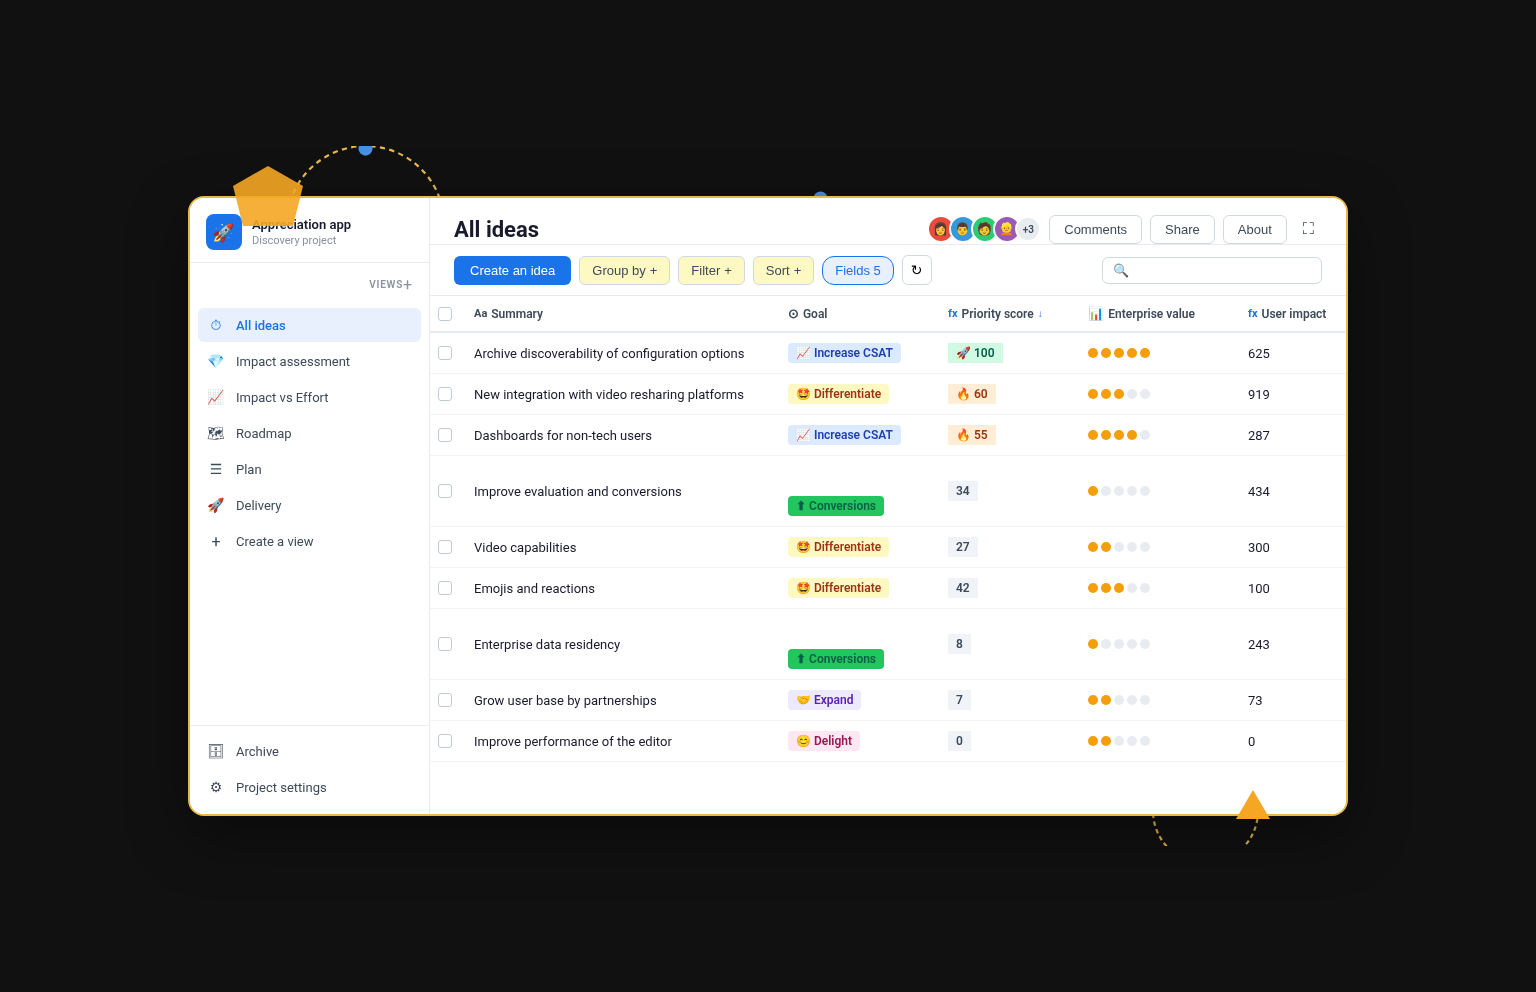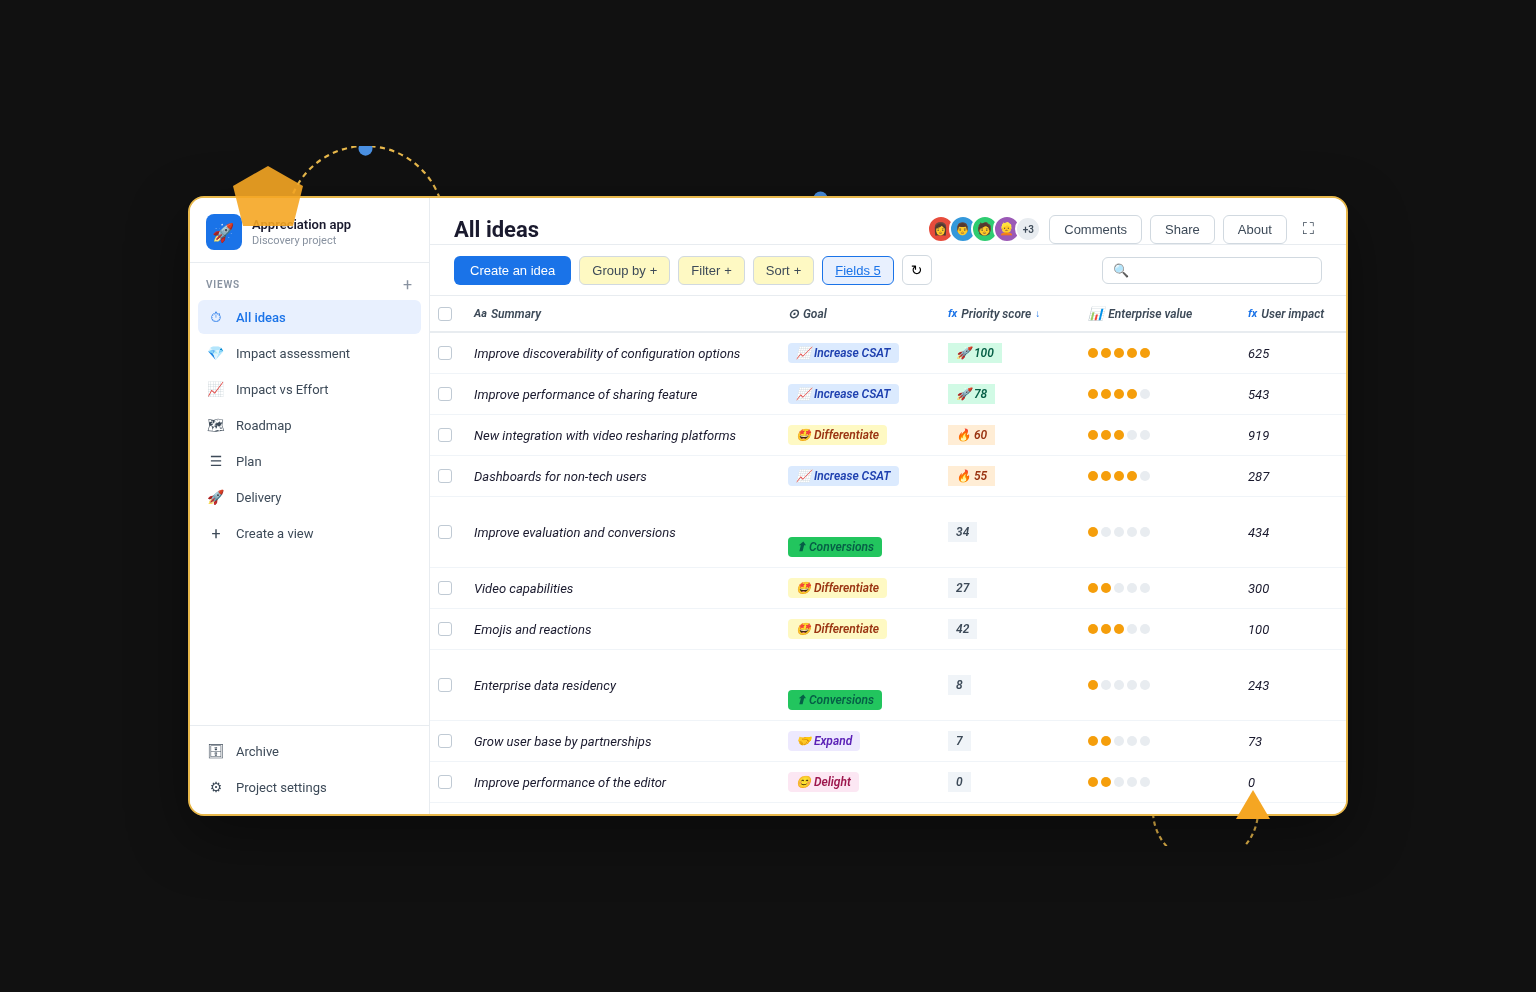--- a/index.html
+++ b/index.html
@@ -91,24 +91,24 @@
 
     .sidebar-section {
       padding: 12px 8px 4px;
     }
     .sidebar-section-label {
       font-size: 10px;
       font-weight: 600;
       color: #8892a0;
       text-transform: uppercase;
       letter-spacing: 0.8px;
-      padding: 0 8px 6px;
-      display: flex;
-      align-items: center;
-      justify-content: space-between;
+      padding: 0 8px 14px;
+      display: flex;
+      align-items: center;
+      justify-content: flex-end;
     }
     .sidebar-section-label span.plus {
       font-size: 16px;
       color: #8892a0;
       cursor: pointer;
       font-weight: 400;
     }
 
     .sidebar-nav-item {
       display: flex;
@@ -253,27 +253,26 @@
       color: #3d4a58;
       cursor: pointer;
       display: flex;
       align-items: center;
       gap: 4px;
     }
 
     .btn-fields {
       padding: 6px 12px;
       border: 1px solid #1a73e8;
-      border-radius: 6px;
+      border-radius: 12px;
       background: #e8f0fe;
       font-size: 13px;
       color: #1a73e8;
       cursor: pointer;
       font-weight: 500;
-      text-decoration: underline;
     }
 
     .btn-icon {
       padding: 6px 8px;
       border: 1px solid #d1d9e0;
       border-radius: 6px;
       background: #fff;
       cursor: pointer;
       font-size: 14px;
     }
@@ -301,21 +300,20 @@
     
     .table-container {
       flex: 1;
       overflow-y: auto;
     }
 
     table {
       width: 100%;
       border-collapse: collapse;
       font-size: 13px;
-      font-style: italic;
     }
 
     thead tr {
       border-bottom: 2px solid #e8ecf0;
     }
 
     th {
       padding: 10px 12px;
       text-align: left;
       font-weight: 600;
@@ -580,51 +578,33 @@
                   <span>User impact</span>
                 </div>
               </th>
             </tr>
           </thead>
           <tbody id="table-body">
           <tr>
                 <td class="col-check">
                   <div class="checkbox"></div>
                 </td>
-                <td class="col-summary">Improve discoverability of configuration options</td>
+                <td class="col-summary">Archive discoverability of configuration options</td>
                 <td class="col-goal"><span class="badge badge-blue">📈 Increase CSAT</span></td>
                 <td class="col-priority"><span class="score-badge score-green">🚀 100</span></td>
                 <td class="col-strategic">
                   <div class="dots">
                     <div class="dot dot-filled"></div>
                     <div class="dot dot-filled"></div>
                     <div class="dot dot-filled"></div>
                     <div class="dot dot-filled"></div>
                     <div class="dot dot-filled"></div>
                   </div>
                 </td>
                 <td class="col-impact">625</td>
-              </tr>
-              <tr>
-                <td class="col-check">
-                  <div class="checkbox"></div>
-                </td>
-                <td class="col-summary">Improve performance of sharing feature</td>
-                <td class="col-goal"><span class="badge badge-blue">📈 Increase CSAT</span></td>
-                <td class="col-priority"><span class="score-badge score-green">🚀 78</span></td>
-                <td class="col-strategic">
-                  <div class="dots">
-                    <div class="dot dot-filled"></div>
-                    <div class="dot dot-filled"></div>
-                    <div class="dot dot-filled"></div>
-                    <div class="dot dot-filled"></div>
-                    <div class="dot dot-empty"></div>
-                  </div>
-                </td>
-                <td class="col-impact">543</td>
               </tr>
               <tr>
                 <td class="col-check">
                   <div class="checkbox"></div>
                 </td>
                 <td class="col-summary">New integration with video resharing platforms</td>
                 <td class="col-goal"><span class="badge badge-orange">🤩 Differentiate</span></td>
                 <td class="col-priority"><span class="score-badge score-orange">🔥 60</span></td>
                 <td class="col-strategic">
                   <div class="dots">

